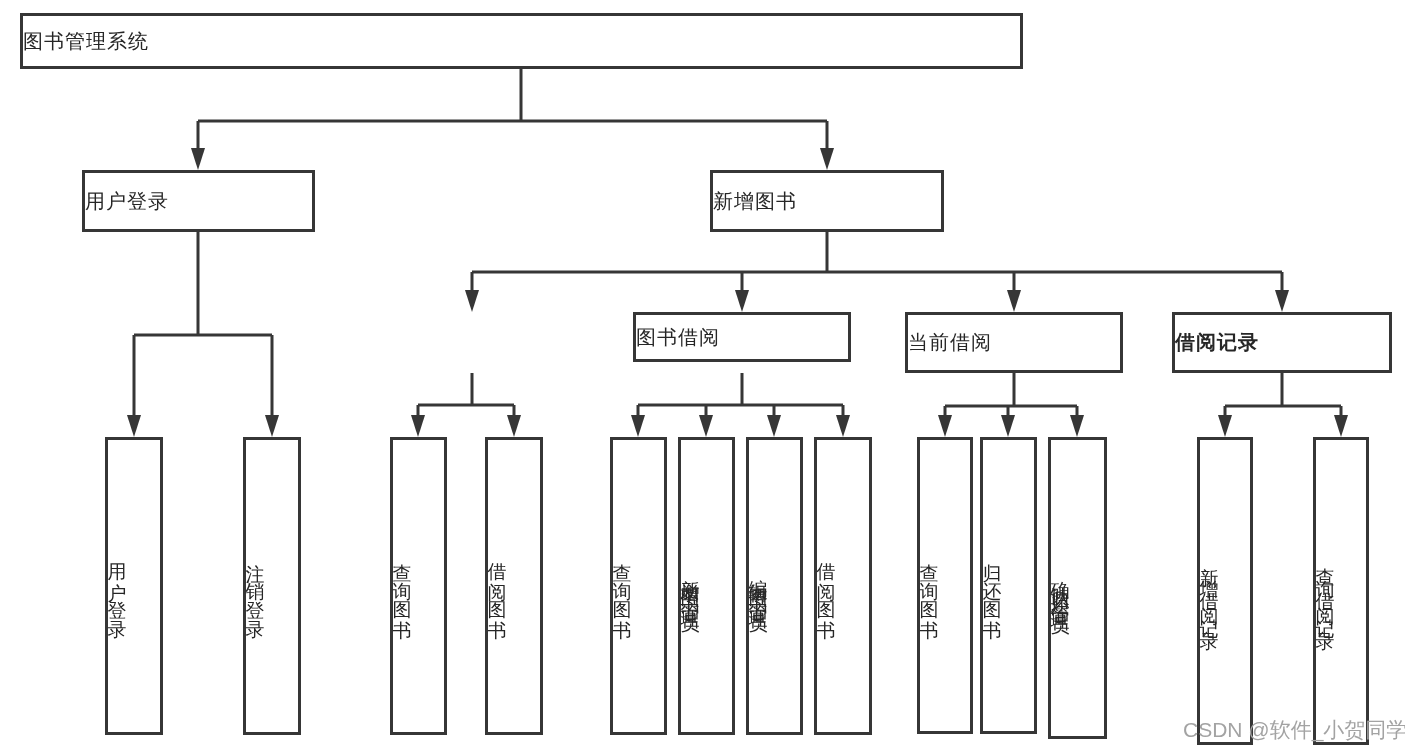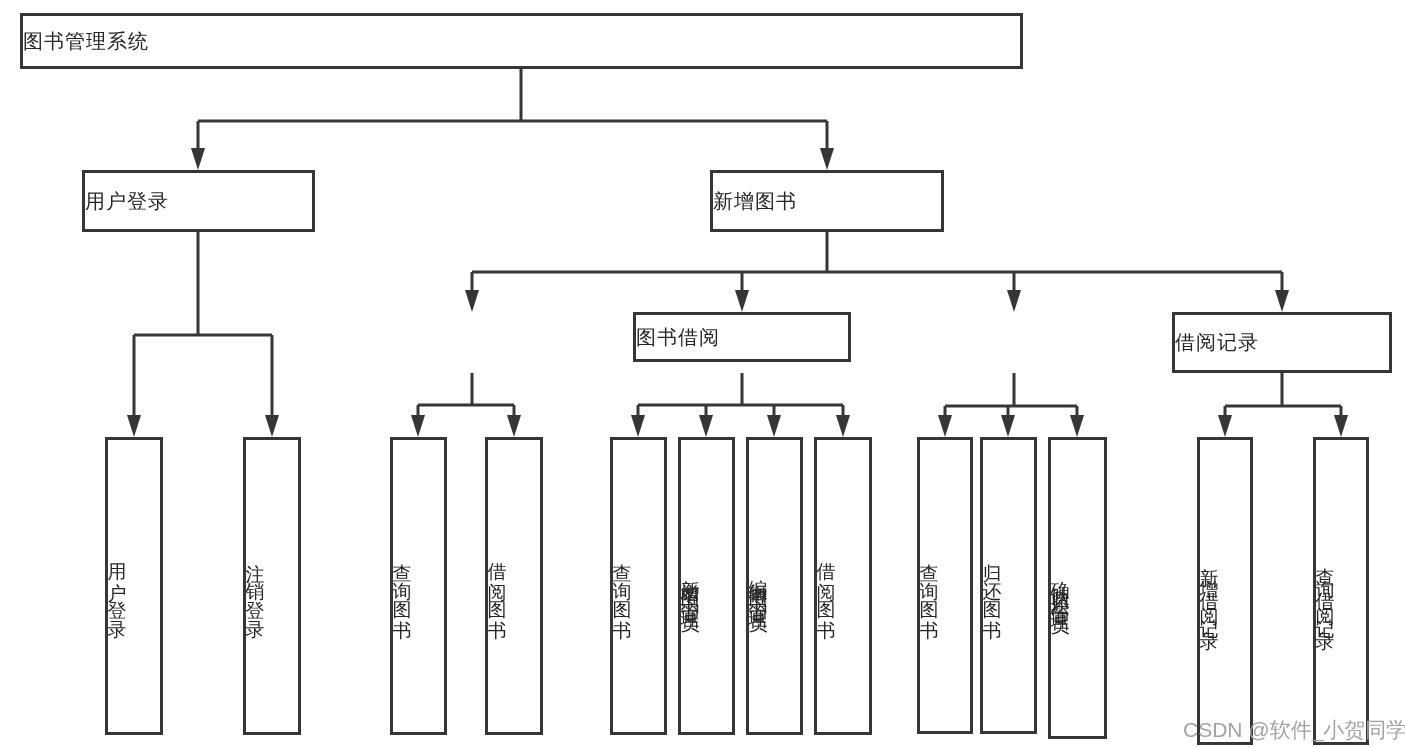--- a/index.html
+++ b/index.html
@@ -116,21 +116,24 @@
   <div class="node h" style="left:82px; top:170px; width:233px; height:62px;">
     <span>用户登录</span>
   </div>
   <div class="node h" style="left:710px; top:170px; width:234px; height:62px;">
     <span>新增图书</span>
   </div>
 
   <div class="node h" style="left:633px; top:312px; width:218px; height:50px;">
     <span>图书借阅</span>
   </div>
-  <div class="node h" style="left:1172px; top:312px; width:220px; height:61px;">
+  <div class="node h" style="left:905px; top:312px; width:218px; height:61px;">
+    <span>当前借阅</span>
+  </div>
+  <div class="node h" style="left:1172px; top:312px; width:220px; height:61px;font-weight:bold;">
     <span>借阅记录</span>
   </div>
 
   <div class="node v ls4" style="left:105px; top:437px; width:58px; height:298px;">
     <span>用户登录</span>
   </div>
   <div class="node v ls4" style="left:243px; top:437px; width:58px; height:298px;">
     <span>注销登录</span>
   </div>
 

